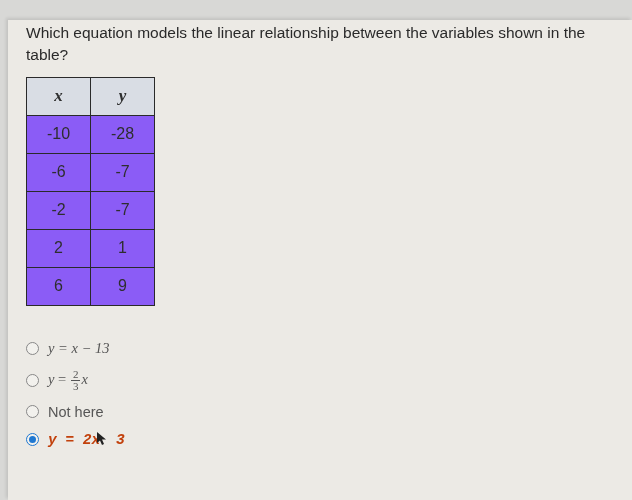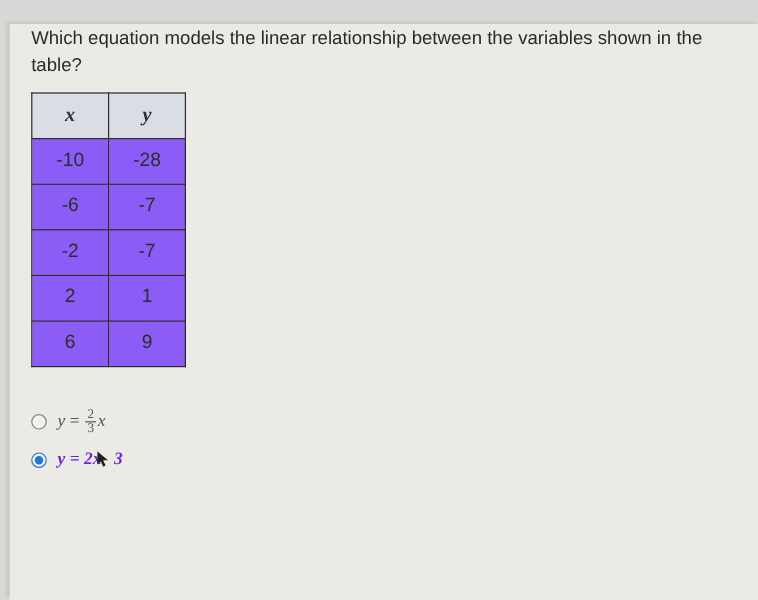--- a/index.html
+++ b/index.html
@@ -73,22 +73,23 @@
     border-color: #1f78d1;
   }
   .option.selected .radio::after {
     content: "";
     position: absolute;
     top: 2px; left: 2px; right: 2px; bottom: 2px;
     background: #1f78d1;
     border-radius: 50%;
   }
   .option.selected .label {
-    color: #6d28d9;
+    color: #c2410c;
     font-weight: bold;
+    font-family: Liberation Mono, monospace;
   }
   .math-i { font-style: italic; }
   .frac {
     display: inline-block;
     vertical-align: middle;
     text-align: center;
     font-size: 11px;
     line-height: 1;
     margin: 0 1px;
   }
@@ -135,28 +136,38 @@
     </tr>
     <tr>
       <td>6</td>
       <td>9</td>
     </tr>
   </tbody>
     </table>
 
   <div class="options">
 
+    <div class="option">
+      <span class="radio"></span>
+      <span class="label">
+        <span class="math-i">y = x − 13</span>
+      </span>
+    </div>
 
     <div class="option">
       <span class="radio"></span>
       <span class="label">
         <span class="math-i">y</span><span> = </span><span class="frac"><span class="n">2</span><span class="d">3</span></span><span class="math-i">x</span>
       </span>
     </div>
 
+    <div class="option">
+      <span class="radio"></span>
+      <span class="label" style="font-family:Arial,sans-serif;">Not here</span>
+    </div>
 
     <div class="option selected">
       <span class="radio"></span>
       <span class="label">
         <span class="math-i">y = 2x</span><span class="cursor"><svg width="11" height="16" viewBox="0 0 11 16">
               <path d="M0 0 L0 11 L3 8.5 L5 13 L7 12 L5 7.5 L9 7.5 Z" fill="#222"></path>
             </svg></span><span class="math-i"> 3</span>
       </span>
     </div>
 

